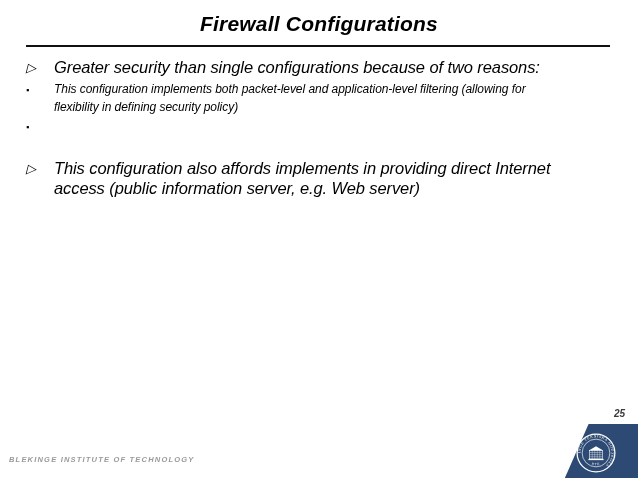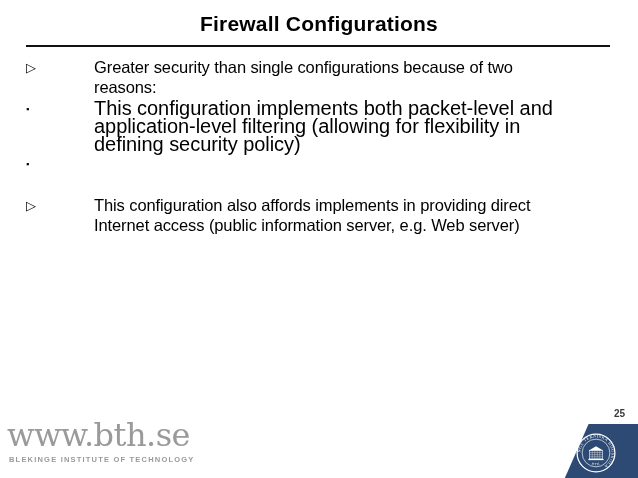--- a/index.html
+++ b/index.html
@@ -9,20 +9,21 @@
   }
   body {
     font-family: "Liberation Sans", sans-serif;
   }
   .slide {
     position: relative;
     width: 638px;
     height: 478px;
     background: #ffffff;
     overflow: hidden;
+    font-style: italic;
   }
 
   
   .deco-grey-arc {
     position: absolute;
     top: -180px;
     left: 492px;
     width: 560px;
     height: 840px;
     border-radius: 50%;
@@ -88,21 +89,20 @@
     align-items: flex-start;
     color: #000000;
   }
   .bullet .marker {
     flex: 0 0 auto;
     text-align: left;
     color: #000000;
   }
   .bullet .text {
     flex: 1 1 auto;
-    margin-left: 40px;
   }
 
   
   .lvl1 {
     margin-bottom: 2px;
   }
   .lvl1 .marker {
     width: 28px;
     font-size: 13px;
     line-height: 20px;
@@ -118,21 +118,21 @@
   .lvl2 {
     margin-bottom: 1px;
   }
   .lvl2 .marker {
     width: 28px;
     font-size: 9px;
     line-height: 18px;
     padding-top: 1px;
   }
   .lvl2 .text {
-    font-size: 20px;
+    font-size: 12px;
     line-height: 18px;
     letter-spacing: -0.05px;
   }
 
   .gap {
     height: 21px;
   }
 
   
   .logo {
@@ -213,21 +213,20 @@
     <div class="bullet lvl1">
       <span class="marker">▷</span>
       <span class="text">This configuration also affords implements in providing direct Internet access (public information server, e.g. Web server)</span>
     </div>
 
   </div>
 
   <div class="page-number">25</div>
 
   <div class="logo">
-    <div class="logo-url">www.bth.se</div>
     <div class="logo-sub">BLEKINGE INSTITUTE OF TECHNOLOGY</div>
   </div>
 
   <svg class="seal" viewBox="0 0 100 100">
     <defs>
       <path id="ringpath" d="M 50,50 m -37,0 a 37,37 0 1,1 74,0 a 37,37 0 1,1 -74,0"></path>
       <path id="ringpathbot" d="M 50,50 m -29,0 a 29,29 0 1,0 58,0"></path>
     </defs>
     <circle cx="50" cy="50" r="45" fill="none" stroke="#ffffff" stroke-width="3"></circle>
     <circle cx="50" cy="50" r="33" fill="none" stroke="#ffffff" stroke-width="1.6"></circle>

